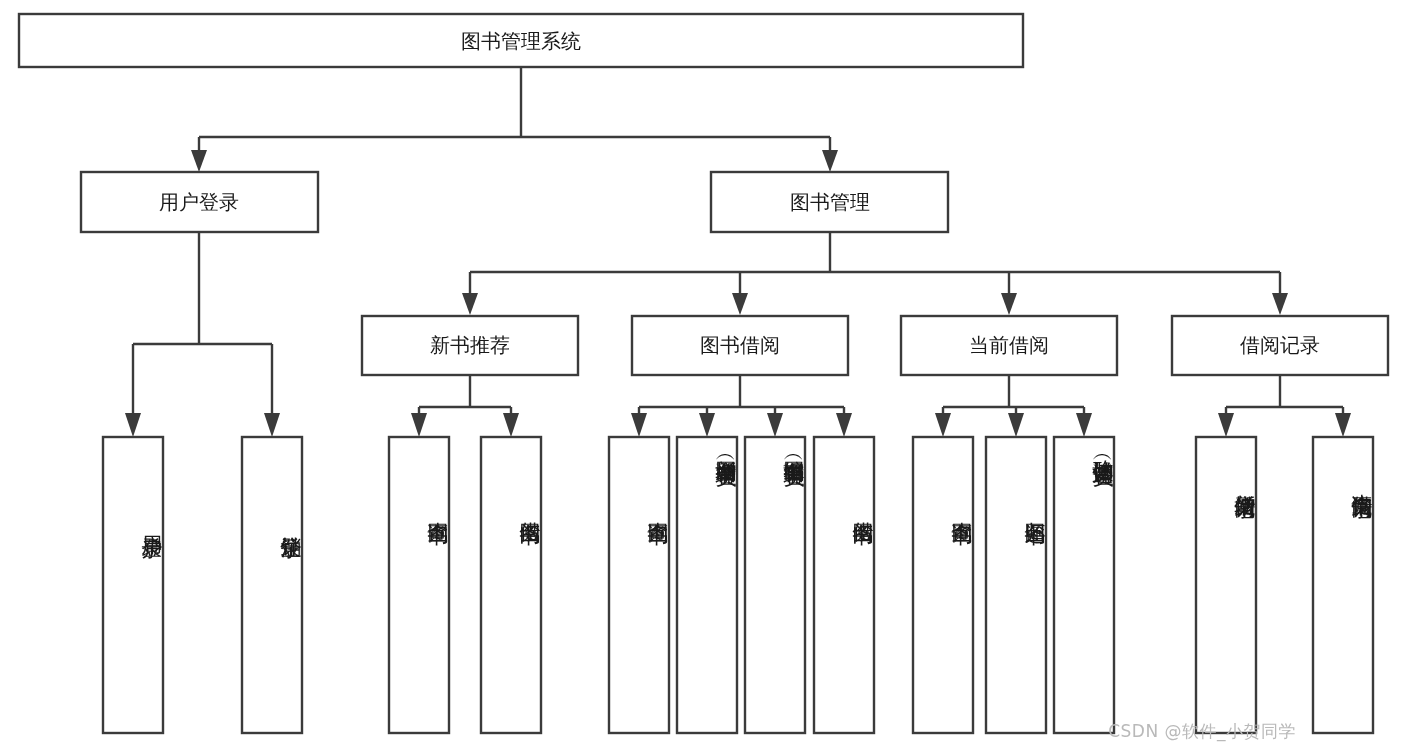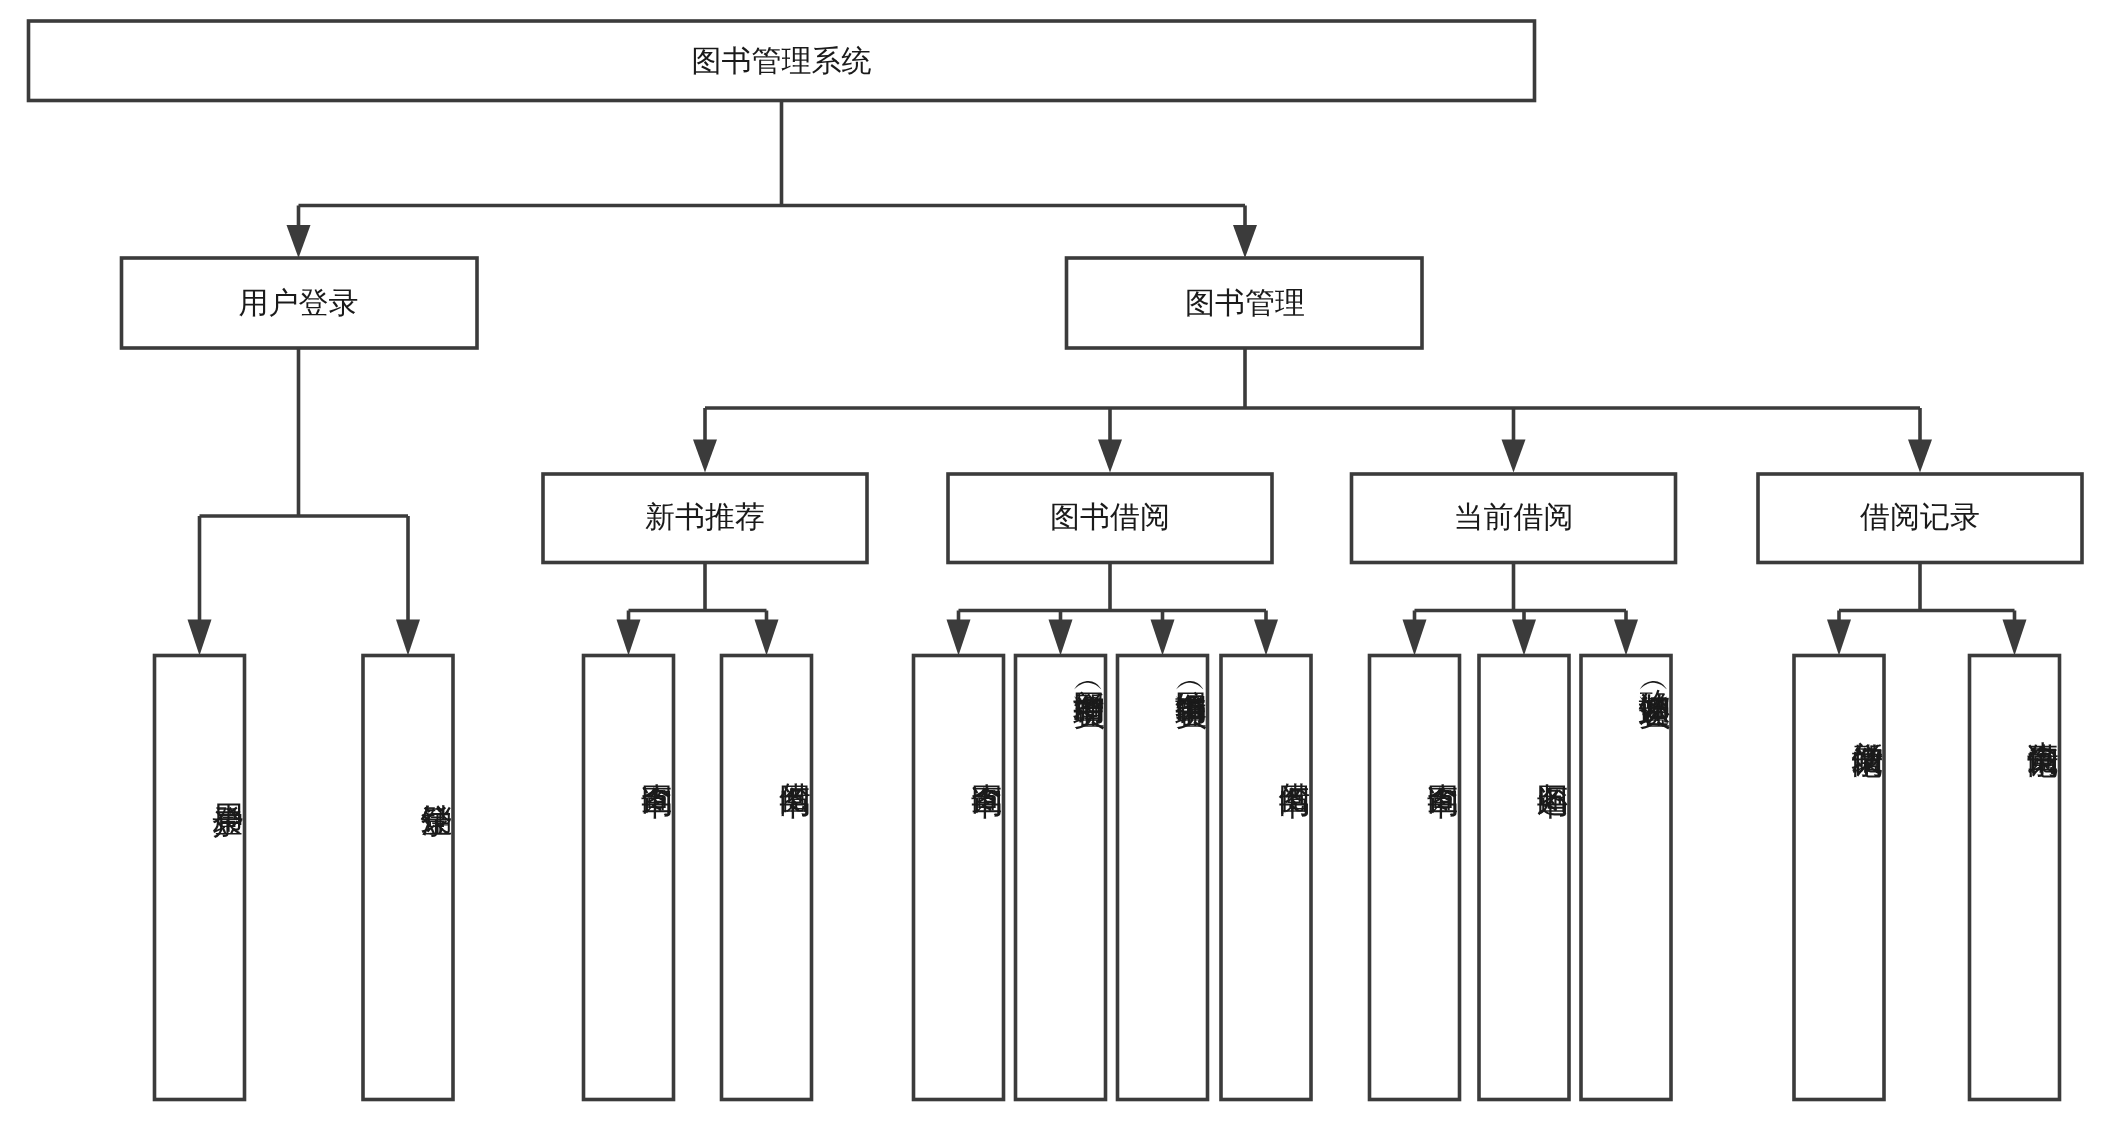--- a/index.html
+++ b/index.html
@@ -228,14 +228,15 @@
   <div class="leaf-text" style="left:913px; top:437px; width:60px; height:296px; padding-top:68px;">查询图书</div>
 
   <div class="leaf-text" style="left:986px; top:437px; width:60px; height:296px; padding-top:68px;">归还图书</div>
 
   <div class="leaf-text" style="left:1054px; top:437px; width:60px; height:296px; padding-top:6px;">确认归还（管理员）</div>
 
   <div class="leaf-text" style="left:1196px; top:437px; width:60px; height:296px; padding-top:40px;">新增借阅记录</div>
 
   <div class="leaf-text" style="left:1313px; top:437px; width:60px; height:296px; padding-top:40px;">查询借阅记录</div>
 
+  <div class="watermark">CSDN @软件_小贺同学</div>
 
 </div>
 
 </body></html>

